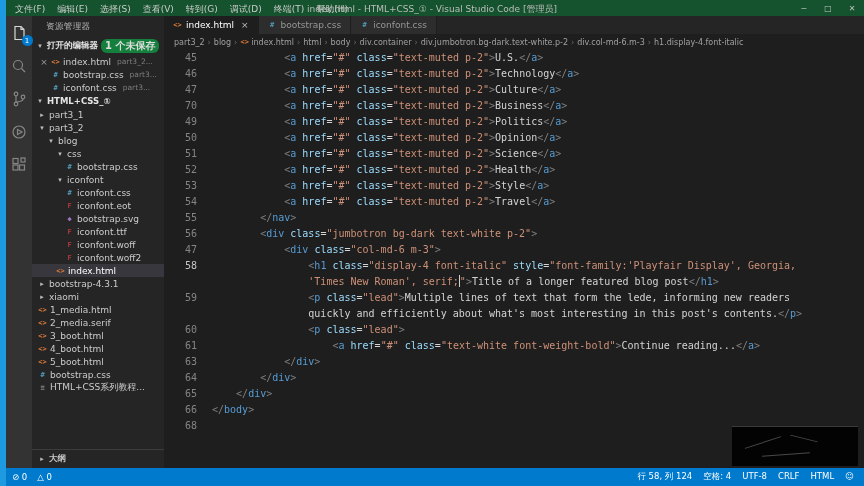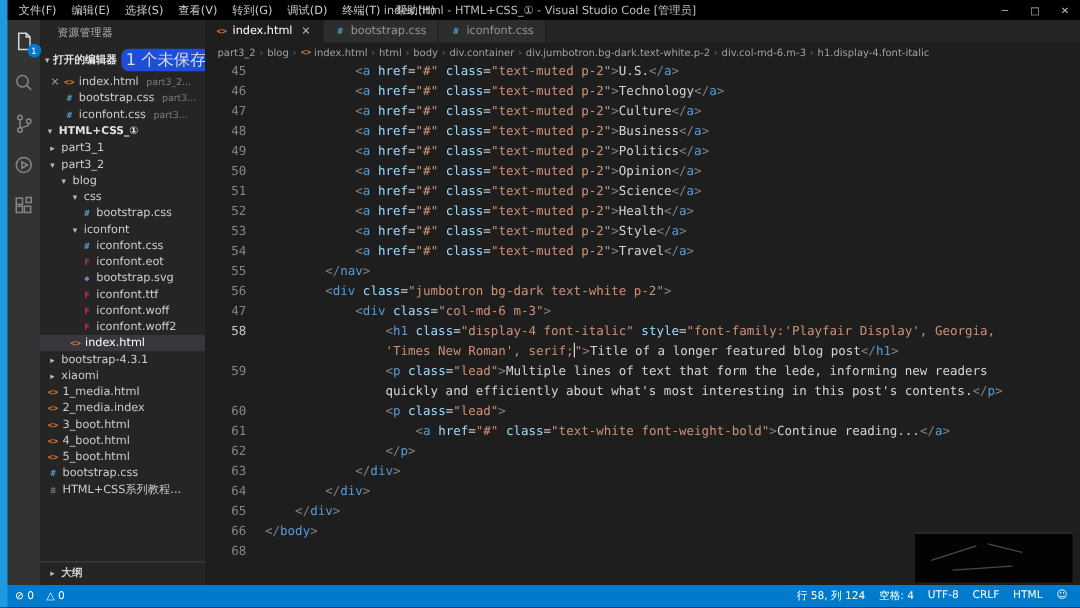--- a/index.html
+++ b/index.html
@@ -1,35 +1,35 @@
 <!DOCTYPE html>
 <html><head>
 <meta charset="utf-8">
 <style>
   *{box-sizing:border-box;margin:0;padding:0}
   html,body{width:864px;height:486px;overflow:hidden}
   body{background:#1e1e1e;font-family:"DejaVu Sans","Liberation Sans",sans-serif;position:relative;color:#ccc}
   
-  .titlebar{height:16px;background:#000000;display:flex;align-items:center;color:#cccccc;font-size:9px;position:relative;padding-left:9px;z-index:5}
+  .titlebar{height:16px;background:#14532d;display:flex;align-items:flex-end;color:#cccccc;font-size:9px;position:relative;padding-left:9px;z-index:5}
   .menu-item{padding:0 6px;cursor:default;white-space:nowrap}
   .window-title{position:absolute;left:50%;transform:translateX(-50%);white-space:nowrap;color:#bdbdbd}
   .win-controls{margin-left:auto;display:flex;height:100%}
   .win-btn{width:24px;display:flex;align-items:center;justify-content:center;font-size:8px;color:#c0c0c0}
   
   .main{display:flex;height:452px}
   .activitybar{width:32px;background:#333333;display:flex;flex-direction:column;align-items:center;padding:8px 0 0 5px;gap:15px;flex:none}
   .ab-icon{width:18px;height:18px;position:relative;opacity:.5}
   .ab-icon.active{opacity:1}
   .ab-icon svg{stroke:#d7d7d7;fill:none;stroke-width:1.2}
   .ab-badge{position:absolute;right:-5px;bottom:-4px;background:#007acc;color:#fff;border-radius:50%;width:11px;height:11px;font-size:7px;display:flex;align-items:center;justify-content:center}
   .sidebar{width:132px;background:#252526;display:flex;flex-direction:column;overflow:hidden;flex:none}
   .sb-title{font-size:8.5px;color:#b8b8b8;padding:5px 0 4px 14px;letter-spacing:.4px;white-space:nowrap}
   .oe-header,.ws-header{display:flex;align-items:center;font-size:8.5px;font-weight:bold;color:#e4e4e4;padding:2px 0 2px 4px;gap:3px;white-space:nowrap}
   .hdr-chev{font-size:7px;color:#bbb;width:8px;text-align:center;font-weight:normal}
-  .oe-badge{background:#1d4ed8;border-radius:6px;padding:0 4px;font-size:13px;font-weight:normal;color:#ddd}
+  .oe-badge{background:#15803d;border-radius:6px;padding:0 4px;font-size:10px;font-weight:bold;color:#ddd}
   .oe-item{height:13px;display:flex;align-items:center;font-size:9px;padding-left:8px;gap:3px;white-space:nowrap;overflow:hidden;color:#cccccc}
   .oe-close{color:#9a9a9a;font-size:9px;width:8px;text-align:center;flex:none}
   .oe-detail{color:#7d7d7d;font-size:7.5px;margin-left:3px;overflow:hidden}
   .tree{flex:1;overflow:hidden}
   .tree-row{height:13px;display:flex;align-items:center;font-size:9px;white-space:nowrap;gap:3px;color:#cccccc;overflow:hidden}
   .tree-row.selected{background:#37373d;color:#ffffff}
   .chev{width:8px;font-size:7px;color:#bbb;text-align:center;flex:none}
   .fi{width:9px;font-size:7px;font-weight:bold;text-align:center;flex:none;font-family:"DejaVu Sans Mono","Liberation Mono",monospace}
   .fi-html{color:#e07b39}.fi-css{color:#519aba}.fi-font{color:#b8383d}.fi-svg{color:#a074c4}.fi-file{color:#8a8a8a}
   .outline{border-top:1px solid #3c3c3c;display:flex;align-items:center;font-size:8.5px;font-weight:bold;gap:3px;padding:3px 0 3px 6px;color:#ccc}
@@ -215,21 +215,21 @@
         <div class="tree-row" style="padding-left: 6px;">
           <span class="chev">▸</span>
           <span>xiaomi</span>
         </div>
         <div class="tree-row" style="padding-left: 6px;">
           <span class="fi fi-html">&lt;&gt;</span>
           <span>1_media.html</span>
         </div>
         <div class="tree-row" style="padding-left: 6px;">
           <span class="fi fi-html">&lt;&gt;</span>
-          <span>2_media.index</span>
+          <span>2_media.serif</span>
         </div>
         <div class="tree-row" style="padding-left: 6px;">
           <span class="fi fi-html">&lt;&gt;</span>
           <span>3_boot.html</span>
         </div>
         <div class="tree-row" style="padding-left: 6px;">
           <span class="fi fi-html">&lt;&gt;</span>
           <span>4_boot.html</span>
         </div>
         <div class="tree-row" style="padding-left: 6px;">
@@ -295,21 +295,21 @@
           </div>
           <div class="code-row">
             <div class="gutter">46</div>
             <div class="line-code"><span class="tk-x">            </span><span class="tk-p">&lt;</span><span class="tk-t">a</span><span class="tk-x"> </span><span class="tk-a">href</span><span class="tk-o">=</span><span class="tk-s">"#"</span><span class="tk-x"> </span><span class="tk-a">class</span><span class="tk-o">=</span><span class="tk-s">"text-muted p-2"</span><span class="tk-p">&gt;</span><span class="tk-x">Technology</span><span class="tk-p">&lt;/</span><span class="tk-t">a</span><span class="tk-p">&gt;</span></div>
           </div>
           <div class="code-row">
             <div class="gutter">47</div>
             <div class="line-code"><span class="tk-x">            </span><span class="tk-p">&lt;</span><span class="tk-t">a</span><span class="tk-x"> </span><span class="tk-a">href</span><span class="tk-o">=</span><span class="tk-s">"#"</span><span class="tk-x"> </span><span class="tk-a">class</span><span class="tk-o">=</span><span class="tk-s">"text-muted p-2"</span><span class="tk-p">&gt;</span><span class="tk-x">Culture</span><span class="tk-p">&lt;/</span><span class="tk-t">a</span><span class="tk-p">&gt;</span></div>
           </div>
           <div class="code-row">
-            <div class="gutter">48</div>
+            <div class="gutter">70</div>
             <div class="line-code"><span class="tk-x">            </span><span class="tk-p">&lt;</span><span class="tk-t">a</span><span class="tk-x"> </span><span class="tk-a">href</span><span class="tk-o">=</span><span class="tk-s">"#"</span><span class="tk-x"> </span><span class="tk-a">class</span><span class="tk-o">=</span><span class="tk-s">"text-muted p-2"</span><span class="tk-p">&gt;</span><span class="tk-x">Business</span><span class="tk-p">&lt;/</span><span class="tk-t">a</span><span class="tk-p">&gt;</span></div>
           </div>
           <div class="code-row">
             <div class="gutter">49</div>
             <div class="line-code"><span class="tk-x">            </span><span class="tk-p">&lt;</span><span class="tk-t">a</span><span class="tk-x"> </span><span class="tk-a">href</span><span class="tk-o">=</span><span class="tk-s">"#"</span><span class="tk-x"> </span><span class="tk-a">class</span><span class="tk-o">=</span><span class="tk-s">"text-muted p-2"</span><span class="tk-p">&gt;</span><span class="tk-x">Politics</span><span class="tk-p">&lt;/</span><span class="tk-t">a</span><span class="tk-p">&gt;</span></div>
           </div>
           <div class="code-row">
             <div class="gutter">50</div>
             <div class="line-code"><span class="tk-x">            </span><span class="tk-p">&lt;</span><span class="tk-t">a</span><span class="tk-x"> </span><span class="tk-a">href</span><span class="tk-o">=</span><span class="tk-s">"#"</span><span class="tk-x"> </span><span class="tk-a">class</span><span class="tk-o">=</span><span class="tk-s">"text-muted p-2"</span><span class="tk-p">&gt;</span><span class="tk-x">Opinion</span><span class="tk-p">&lt;/</span><span class="tk-t">a</span><span class="tk-p">&gt;</span></div>
           </div>
@@ -357,24 +357,20 @@
             <div class="gutter"></div>
             <div class="line-code"><span class="tk-x">                </span><span class="tk-x">quickly and efficiently about what's most interesting in this post's contents.</span><span class="tk-p">&lt;/</span><span class="tk-t">p</span><span class="tk-p">&gt;</span></div>
           </div>
           <div class="code-row">
             <div class="gutter">60</div>
             <div class="line-code"><span class="tk-x">                </span><span class="tk-p">&lt;</span><span class="tk-t">p</span><span class="tk-x"> </span><span class="tk-a">class</span><span class="tk-o">=</span><span class="tk-s">"lead"</span><span class="tk-p">&gt;</span></div>
           </div>
           <div class="code-row">
             <div class="gutter">61</div>
             <div class="line-code"><span class="tk-x">                    </span><span class="tk-p">&lt;</span><span class="tk-t">a</span><span class="tk-x"> </span><span class="tk-a">href</span><span class="tk-o">=</span><span class="tk-s">"#"</span><span class="tk-x"> </span><span class="tk-a">class</span><span class="tk-o">=</span><span class="tk-s">"text-white font-weight-bold"</span><span class="tk-p">&gt;</span><span class="tk-x">Continue reading...</span><span class="tk-p">&lt;/</span><span class="tk-t">a</span><span class="tk-p">&gt;</span></div>
-          </div>
-          <div class="code-row">
-            <div class="gutter">62</div>
-            <div class="line-code"><span class="tk-x">                </span><span class="tk-p">&lt;/</span><span class="tk-t">p</span><span class="tk-p">&gt;</span></div>
           </div>
           <div class="code-row">
             <div class="gutter">63</div>
             <div class="line-code"><span class="tk-x">            </span><span class="tk-p">&lt;/</span><span class="tk-t">div</span><span class="tk-p">&gt;</span></div>
           </div>
           <div class="code-row">
             <div class="gutter">64</div>
             <div class="line-code"><span class="tk-x">        </span><span class="tk-p">&lt;/</span><span class="tk-t">div</span><span class="tk-p">&gt;</span></div>
           </div>
           <div class="code-row">

